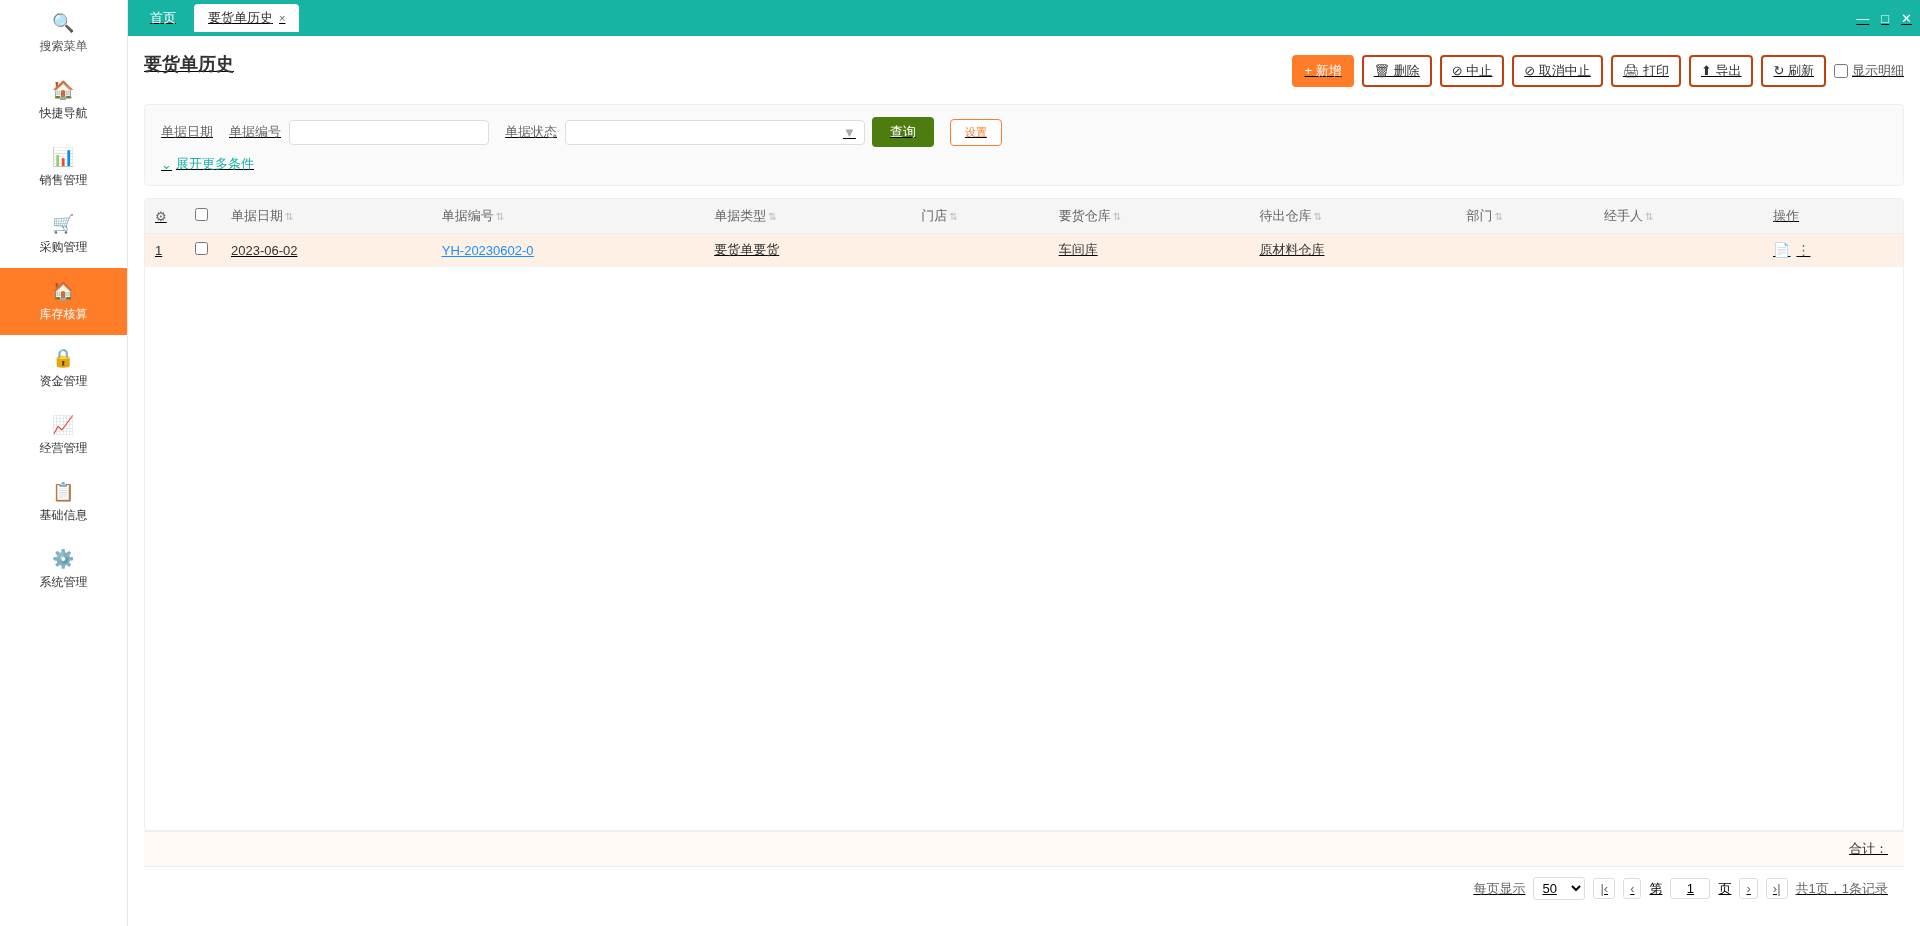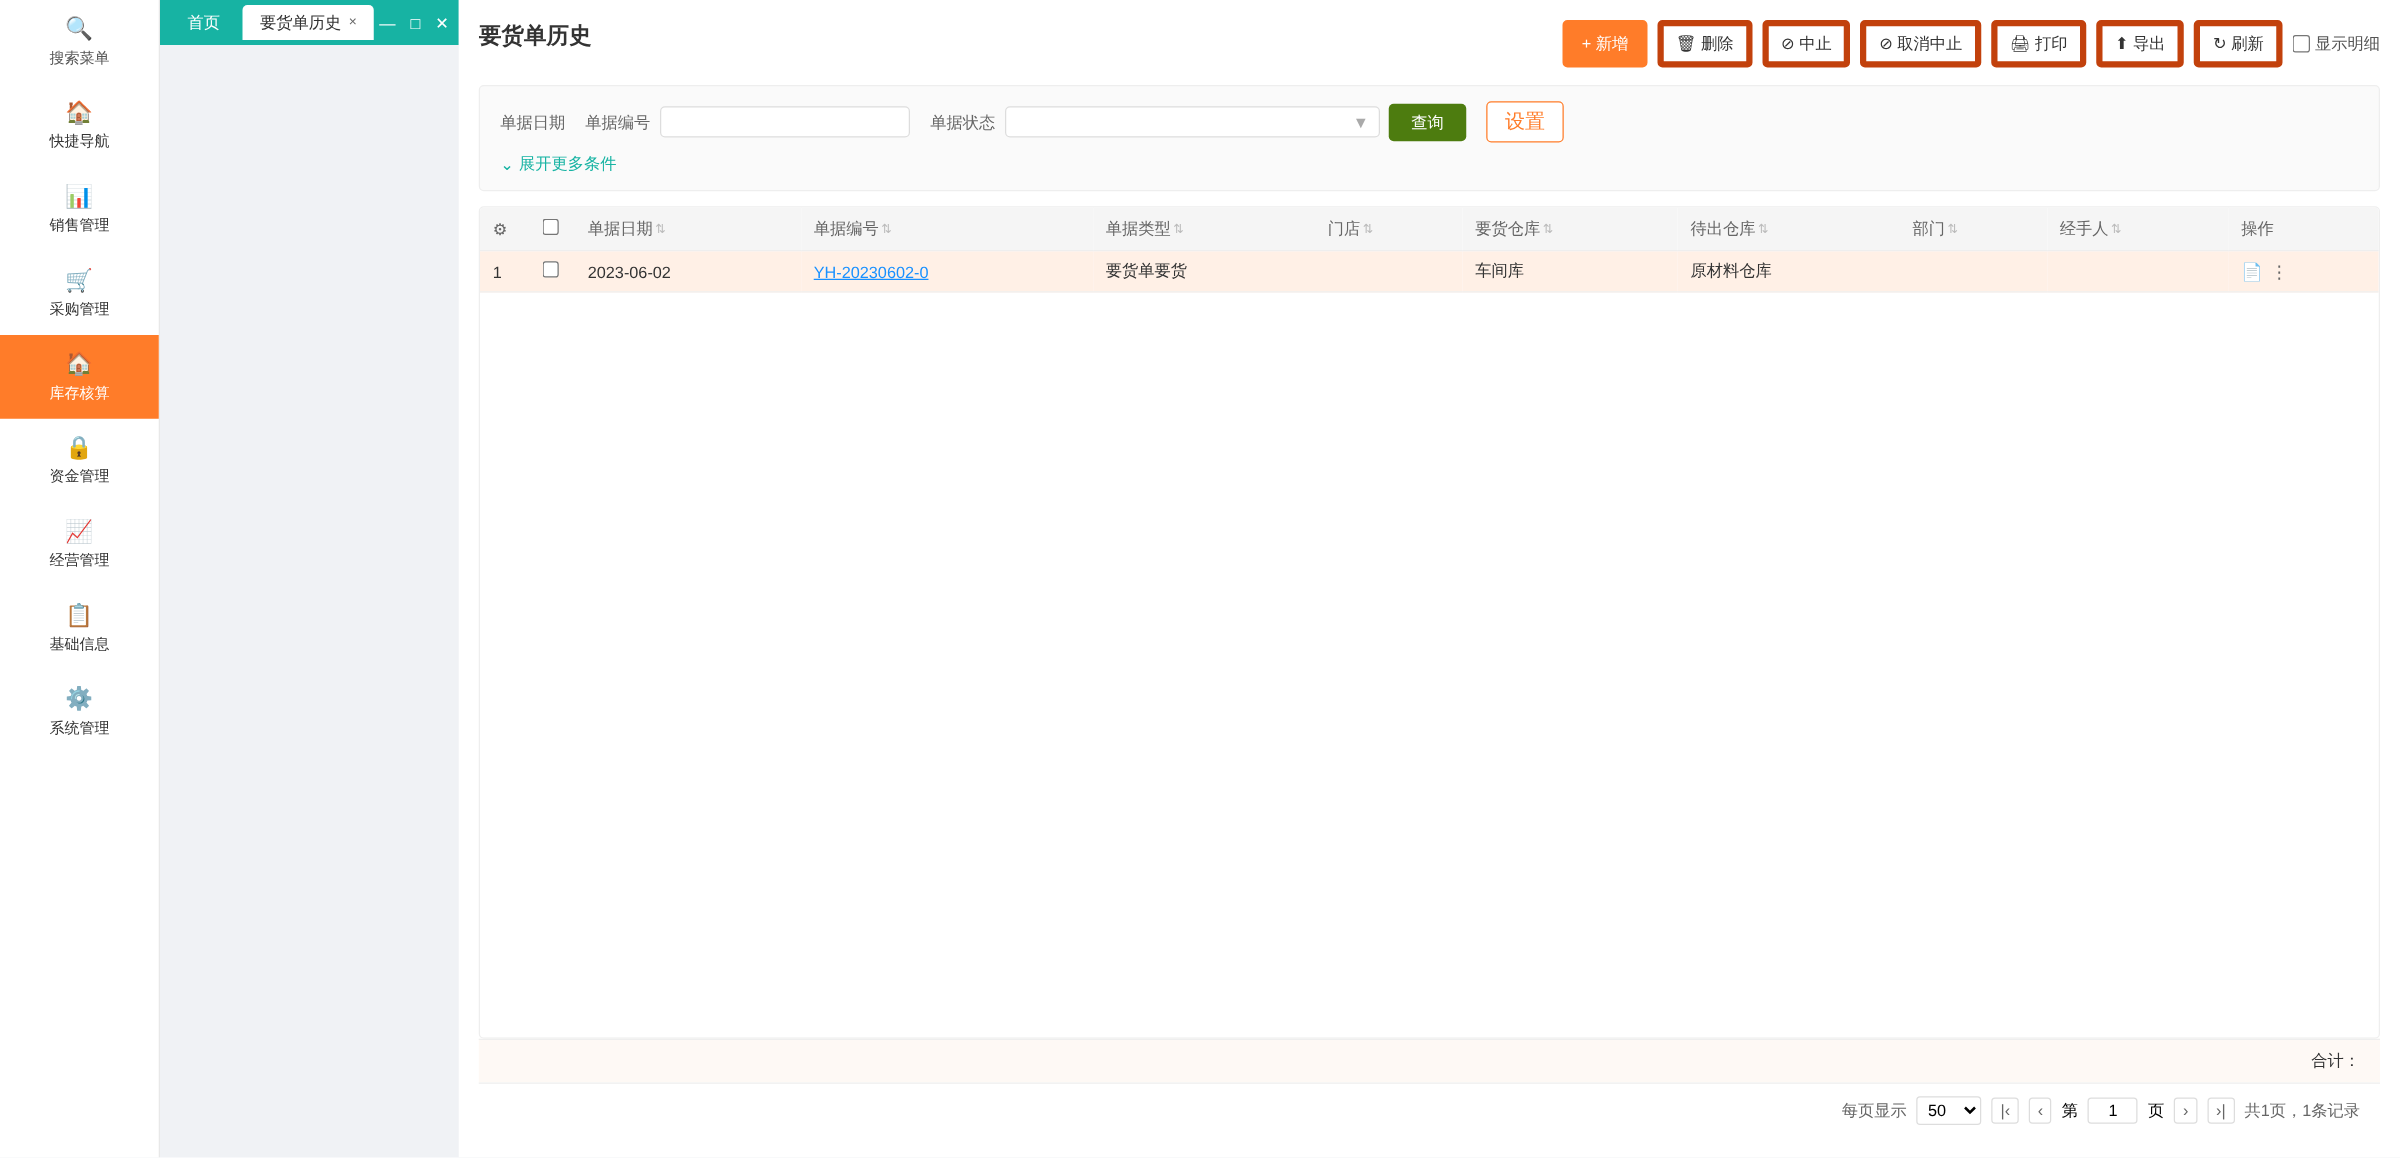--- a/index.html
+++ b/index.html
@@ -24,21 +24,21 @@
       gap: 4px;
     }
     .sidebar-item.active { background: #ff7c29; color: #fff; }
     .sidebar-item .icon { font-size: 18px; }
     .sidebar-item .label { font-size: 12px; }
     .sidebar-search { padding: 12px 8px; display: flex; flex-direction: column; align-items: center; gap: 4px; cursor: pointer; color: #555; }
     .sidebar-search .icon { font-size: 18px; }
     .sidebar-search .label { font-size: 12px; }
 
     
-    .main { flex: 1; display: flex; overflow: hidden; }
+    .main { flex: 1; display: flex; flex-direction: column; overflow: hidden; text-decoration: underline; }
 
     
     .tab-bar {
       background: #17b3a3;
       height: 36px;
       display: flex;
       align-items: center;
       padding: 0 8px;
       gap: 4px;
       flex-shrink: 0;
@@ -71,21 +71,21 @@
 
     
     .content { flex: 1; display: flex; flex-direction: column; overflow: hidden; background: #fff; padding: 16px; }
 
     .page-title { font-size: 18px; font-weight: bold; color: #333; margin-bottom: 14px; }
     .toolbar-btn {
       display: flex;
       align-items: center;
       gap: 3px;
       padding: 5px 10px;
-      border: 5px solid #c2410c;
+      border: 2px solid #c2410c;
       background: #fff;
       border-radius: 4px;
       cursor: pointer;
       color: #333;
       font-size: 13px;
     }
     .toolbar-btn.primary { background: #ff7c29; border-color: #ff7c29; color: #fff; }
 
     
     .filter-area {
@@ -202,21 +202,21 @@
       border-radius: 3px;
       width: 40px;
       padding: 2px 4px;
       text-align: center;
     }
     .pagination-info { color: #666; }
 
     
     .toolbar-right { margin-left: auto; display: flex; gap: 8px; align-items: center; }
     .btn-query { background: #4d7c0f; border: none; color: #fff; padding: 6px 18px; border-radius: 4px; cursor: pointer; font-size: 13px; }
-    .btn-setting { background: #fff; border: 1px solid #ff7c29; color: #ff7c29; padding: 5px 14px; border-radius: 4px; cursor: pointer; font-size: 16px; }
+    .btn-setting { background: #fff; border: 1px solid #ff7c29; color: #ff7c29; padding: 5px 14px; border-radius: 4px; cursor: pointer; font-size: 11px; }
 
     
     .display-detail-area { display: flex; align-items: center; gap: 4px; cursor: pointer; color: #555; font-size: 13px; }
     .checkbox-small { width: 14px; height: 14px; cursor: pointer; }
   </style>
 </head>
 <body>
 
 <div class="sidebar">
   <div class="sidebar-search">

